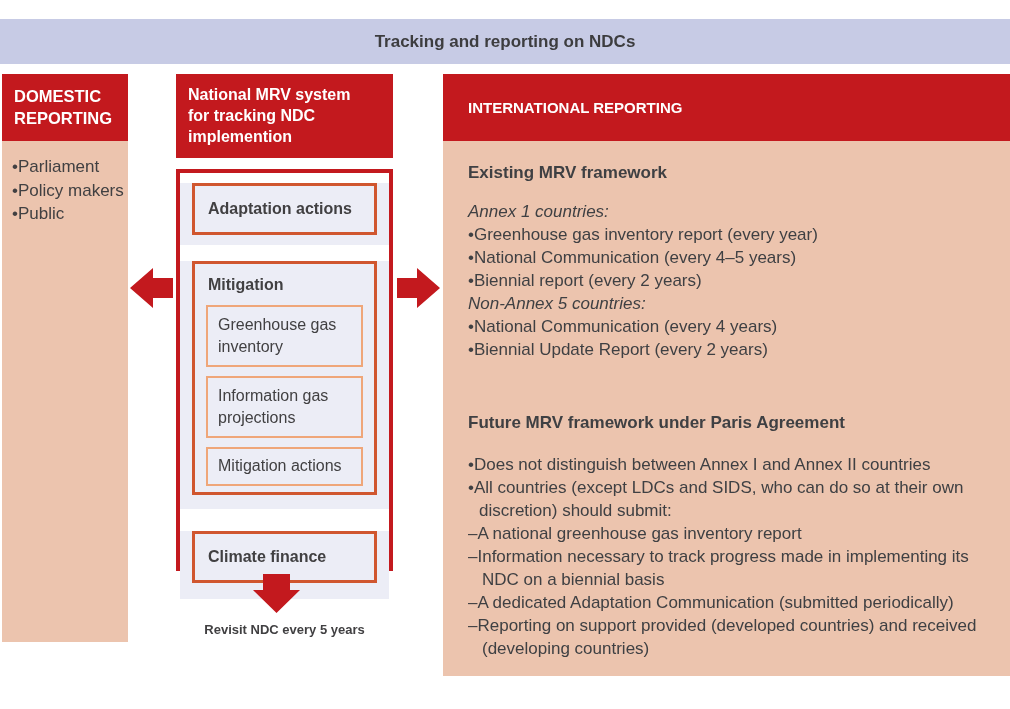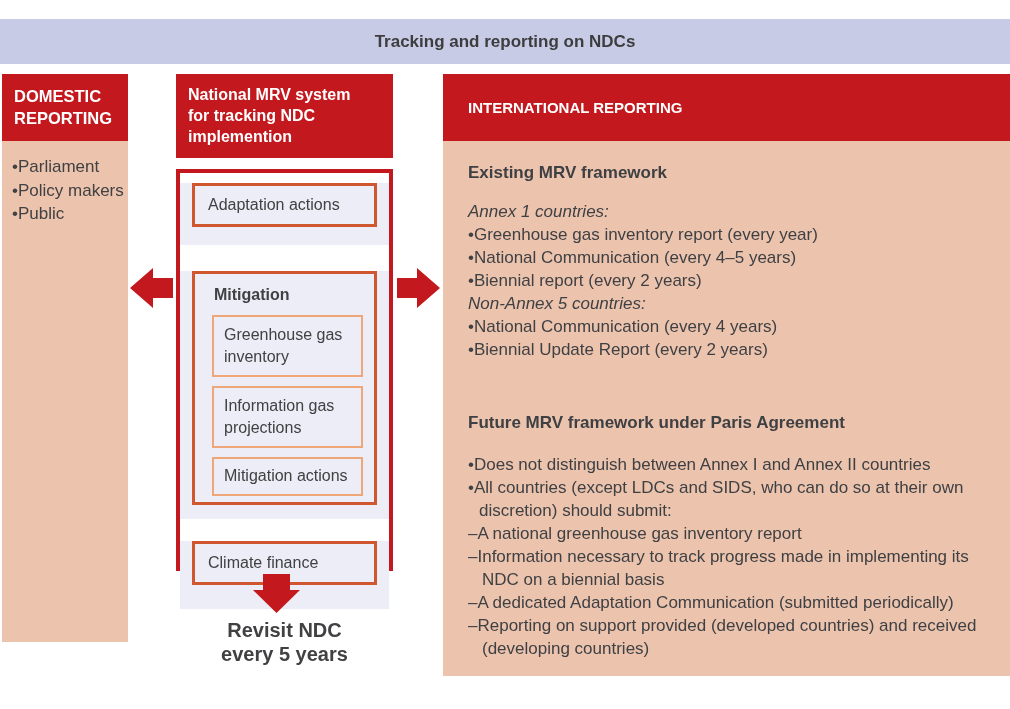--- a/index.html
+++ b/index.html
@@ -37,37 +37,37 @@
     background:#ffffff; border:4px solid #c3191e; box-sizing:border-box;
   }
   .sect { background:#ecedf6; }
   .s1 { height:62px; }
   .gapband { height:8px; background:#ffffff; }
   .s2 { height:248px; }
   .s3 { height:68px; }
   .obox {
     margin:0 12px; border:3px solid #d0562f; box-sizing:border-box;
     background:#ecedf6; display:flex; align-items:center;
-    padding-left:13px; font-weight:400; font-size:16px; height:44px;
+    padding-left:13px; font-weight:700; font-size:16px; height:52px;
   }
   .s1 .obox { margin-top:10px; }
   .s3 .obox { margin-top:14px; }
   .mitbox {
-    margin:18px 12px 0; border:3px solid #d0562f; box-sizing:border-box;
-    height:234px; padding:10px 11px 0 17px; background:#ecedf6;
+    margin:8px 12px 0; border:3px solid #d0562f; box-sizing:border-box;
+    height:234px; padding:10px 11px 0 11px; background:#ecedf6;
   }
   .mit-label { font-weight:700; font-size:16px; margin:2px 0 11px 2px; }
   .ibox {
     border:2.5px solid #efa679; box-sizing:border-box; background:#ecedf6;
     padding:7px 8px 8px 10px; font-size:16px; line-height:21.5px; margin-bottom:9px;
   }
   .ibox.last { padding-top:6px; padding-bottom:7px; }
   .revisit {
     position:absolute; left:176px; top:618px; width:217px; text-align:center;
-    font-weight:700; font-size:20px; line-height:24px; color:#414042;
+    font-weight:700; font-size:13px; line-height:24px; color:#414042;
   }
   .revisit-inner { width:170px; margin:0 auto; }
   
   .arr { position:absolute; }
   .arr polygon { fill:#c3191e; }
   
   .int-head {
     position:absolute; left:443px; top:74px; width:567px; height:67px;
     display:flex; align-items:center; padding-left:25px; font-size:15px;
   }

